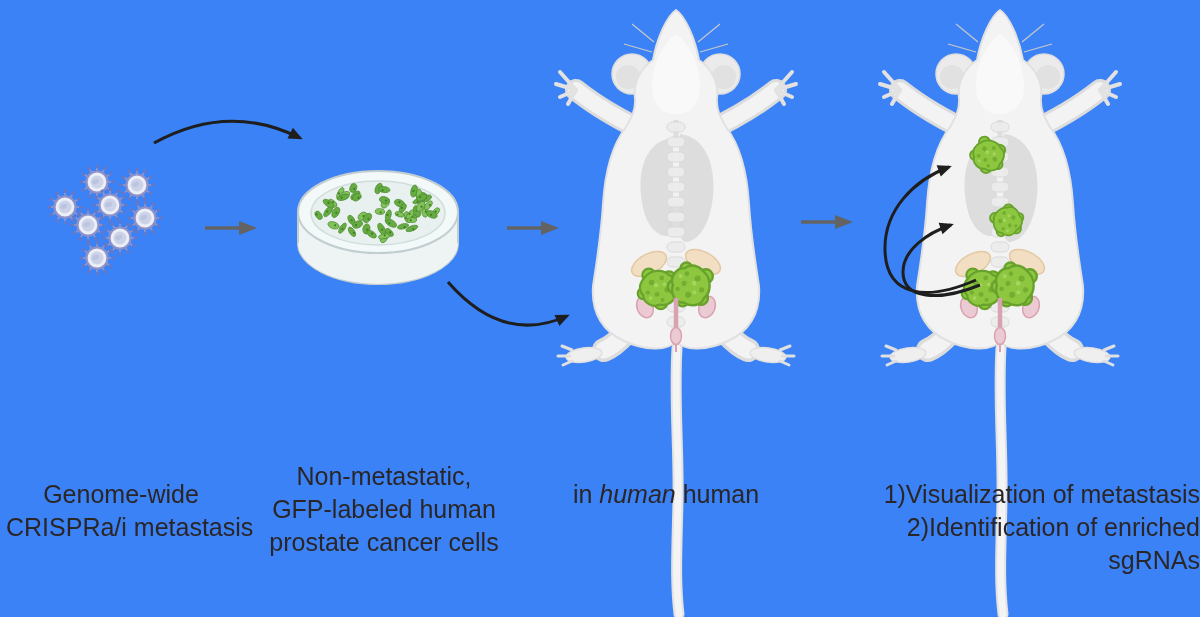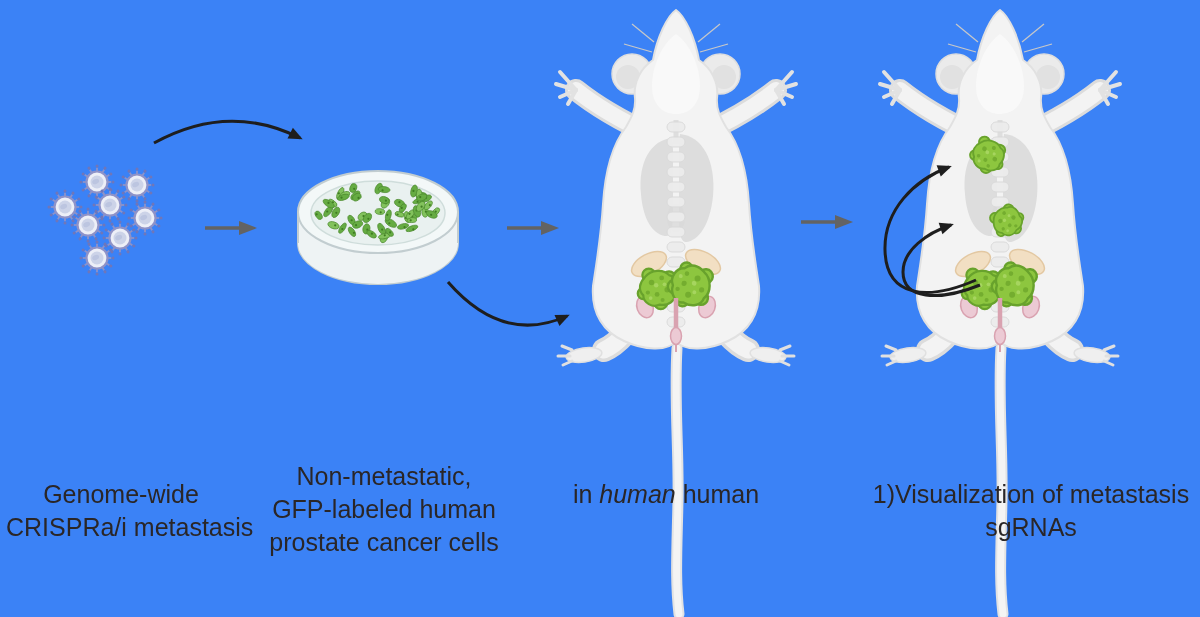--- a/index.html
+++ b/index.html
@@ -2,21 +2,21 @@
 <html><head>
 <meta charset="utf-8">
 <style>
   html,body{margin:0;padding:0;background:#ffffff;}
   .stage{position:relative;width:1200px;height:617px;background:#3b82f6;overflow:hidden;
          font-family:Liberation Sans, sans-serif;}
   .diagram-svg{position:absolute;left:0;top:0;}
   .label{position:absolute;font-size:25px;line-height:33px;color:#2a2627;}
   .label .ln{white-space:nowrap;}
   .center{text-align:center;}
-  .left{text-align:center;}
+  .left{text-align:right;}
 </style>
 </head>
 <body>
 
 <div class="stage">
 
 <svg class="diagram-svg" width="1200" height="617" viewBox="0 0 1200 617">
   <defs>
     <marker id="ah" markerUnits="userSpaceOnUse" markerWidth="18" markerHeight="16" refX="12" refY="7" orient="auto">
       <path d="M1,1 L15,7 L1,13 Z" fill="#1e1e1e"></path>
@@ -353,16 +353,17 @@
   <div class="ln">GFP-labeled human</div>
   <div class="ln">prostate cancer cells</div>
 </div>
 
 <div class="label center" style="left:553px;top:478px;width:226px;">
   <div class="ln"><span>in </span><i>human</i><span> human</span></div>
 </div>
 
 <div class="label left" style="left:862px;top:478px;width:338px;">
   <div class="ln">1)Visualization of metastasis</div>
+  <div class="ln">2)Identification of enriched</div>
   <div class="ln">sgRNAs</div>
 </div>
 
 </div>
 
 </body></html>

